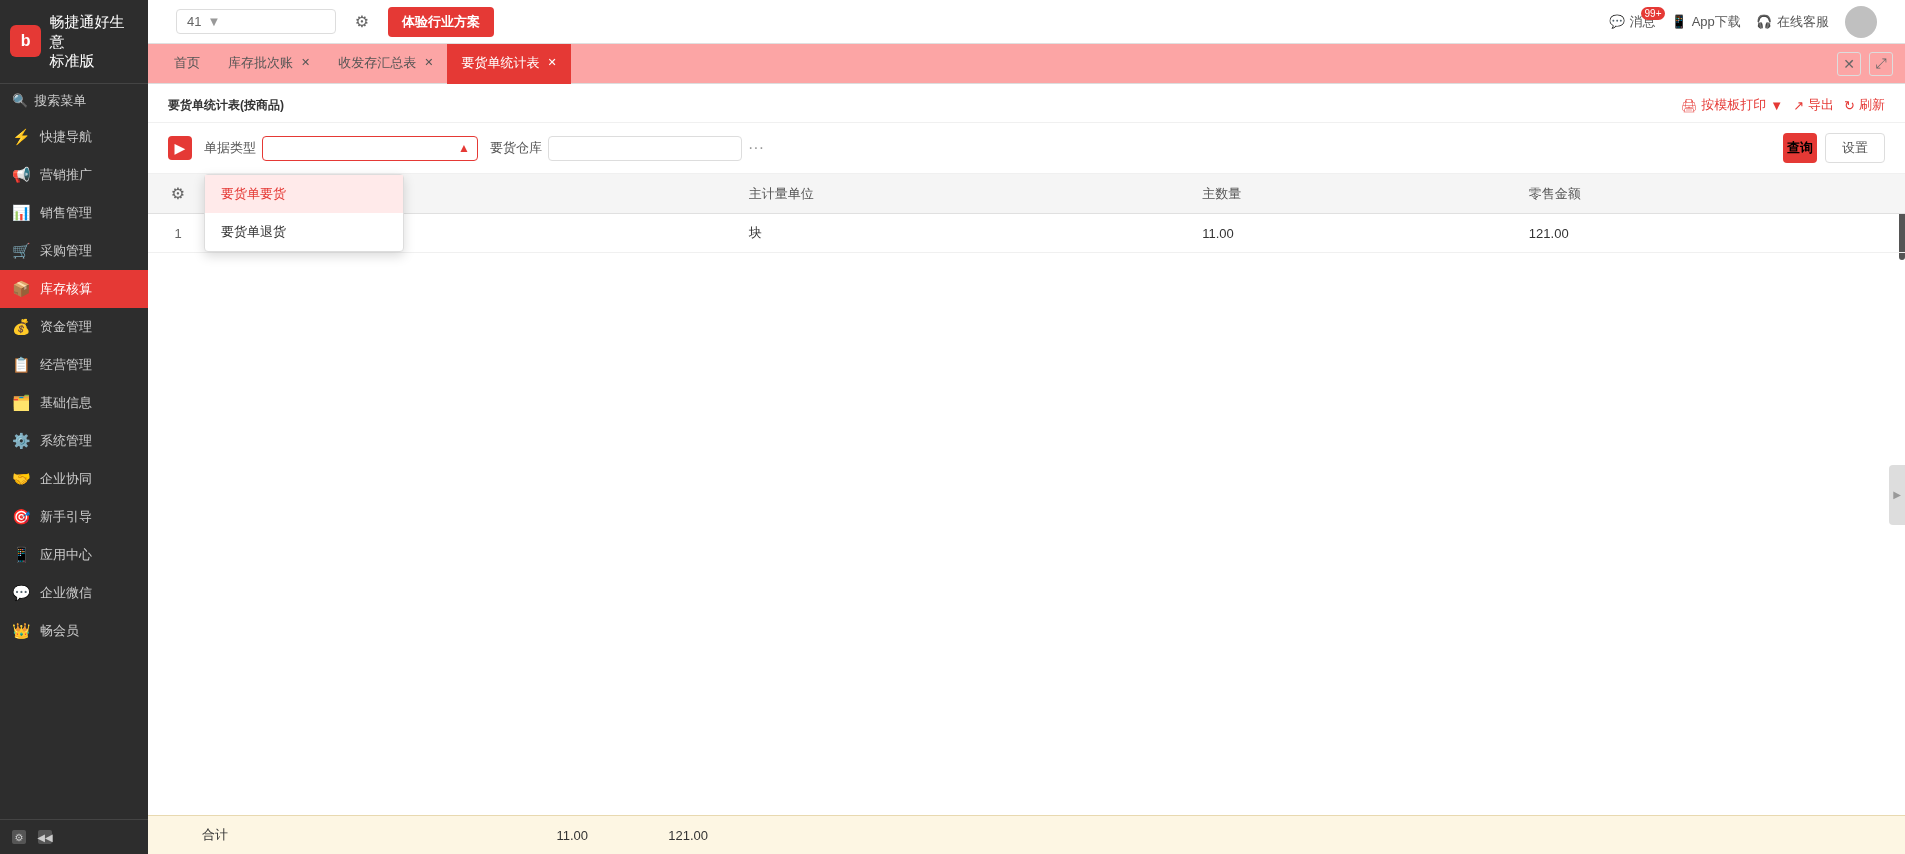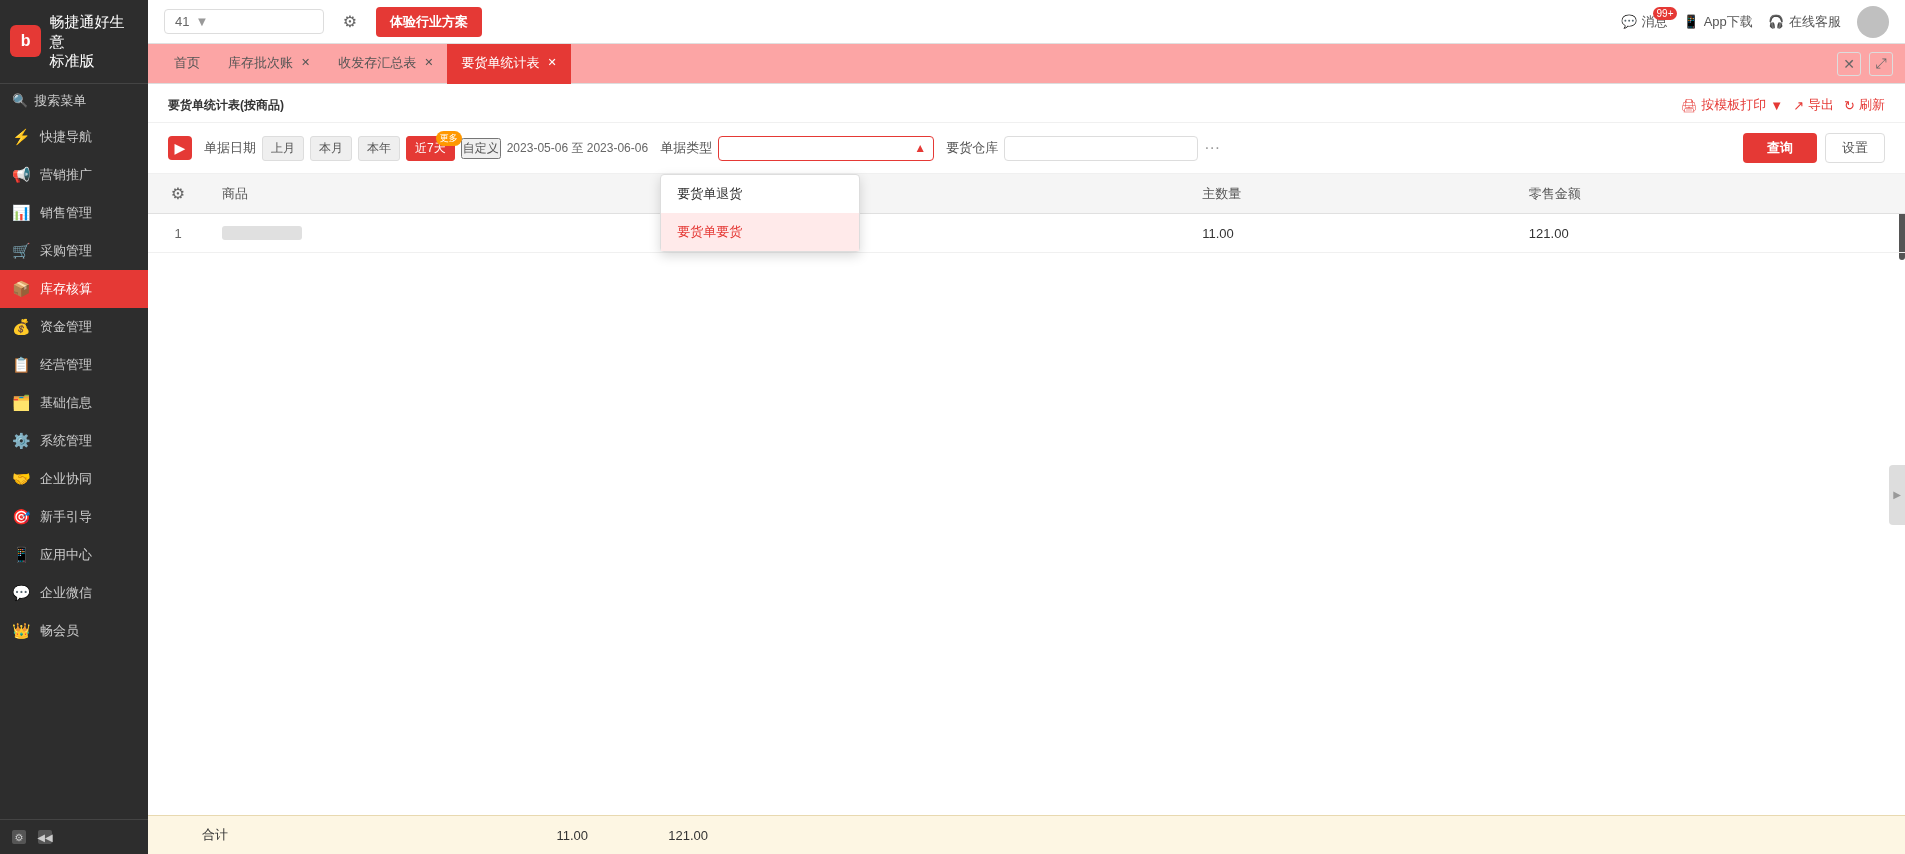--- a/index.html
+++ b/index.html
@@ -60,21 +60,21 @@
       background: #f0f0f0;
       height: 854px;
     }
 
     
     .topbar {
       height: 44px;
       background: #fff;
       display: flex;
       align-items: center;
-      padding: 0 16px;
+      padding: 0 28px;
       border-bottom: 1px solid #e0e0e0;
       gap: 12px;
       flex-shrink: 0;
     }
     .topbar-store-selector {
       display: flex; align-items: center; gap: 6px;
       border: 1px solid #ddd; border-radius: 4px;
       padding: 4px 10px; font-size: 13px; cursor: pointer;
       min-width: 160px;
     }
@@ -204,22 +204,22 @@
     .filter-type-wrapper .chevron-up {
       position: absolute; right: 8px; color: #e53935; font-size: 12px; pointer-events: none;
     }
     .warehouse-group { display: flex; align-items: center; gap: 6px; }
     .warehouse-input {
       border: 1px solid #ddd; border-radius: 4px;
       padding: 4px 8px; font-size: 13px; min-width: 160px;
     }
     .warehouse-more { color: #999; font-size: 16px; cursor: pointer; }
     .query-btn {
-      background: #e53935; color: #ffffff; border: none; border-radius: 4px;
-      padding: 6px 24px; font-size: 13px; cursor: pointer; font-weight: bold;
+      background: #e53935; color: #000000; border: none; border-radius: 4px;
+      padding: 6px 4px; font-size: 13px; cursor: pointer; font-weight: bold;
     }
     .set-btn {
       background: #fff; color: #555; border: 1px solid #ddd; border-radius: 4px;
       padding: 5px 16px; font-size: 13px; cursor: pointer;
     }
 
     
     .dropdown-overlay {
       position: absolute; top: 38px; left: 0; z-index: 100;
       background: #fff; border: 1px solid #ddd; border-radius: 4px;
@@ -430,43 +430,31 @@
         <div class="refresh-btn">
           <span>↻</span>
           <span>刷新</span>
         </div>
       </div>
     </div>
 
     <div class="filter-bar">
       <div class="filter-expand-btn">▶</div>
 
-      <div class="filter-group">
-        <span class="filter-label">单据日期</span>
-        <button class="date-btn">上月</button>
-        <button class="date-btn">本月</button>
-        <button class="date-btn">本年</button>
-        <button class="date-btn recent">
-          <span>近7天</span>
-          <span class="more-badge">更多</span>
-        </button>
-        <button class="date-custom">自定义</button>
-        <span class="date-range-display">2023-05-06 至 2023-06-06</span>
-      </div>
 
       <div class="filter-type-group" style="position:relative;">
         <span class="filter-label">单据类型</span>
         <div class="filter-type-wrapper">
           <input class="filter-type-input" type="text" value="" style="border-color: rgb(229, 57, 53);">
           <span class="chevron-up">▲</span>
         </div>
 
         <div class="dropdown-overlay">
+          <div class="dropdown-item selected">要货单要货</div>
           <div class="dropdown-item">要货单退货</div>
-          <div class="dropdown-item selected">要货单要货</div>
         </div>
       </div>
 
       <div class="warehouse-group">
         <span class="filter-label">要货仓库</span>
         <input class="warehouse-input" type="text" style="">
         <span class="warehouse-more">···</span>
       </div>
 
       <div style="margin-left:auto;display:flex;gap:8px;">

